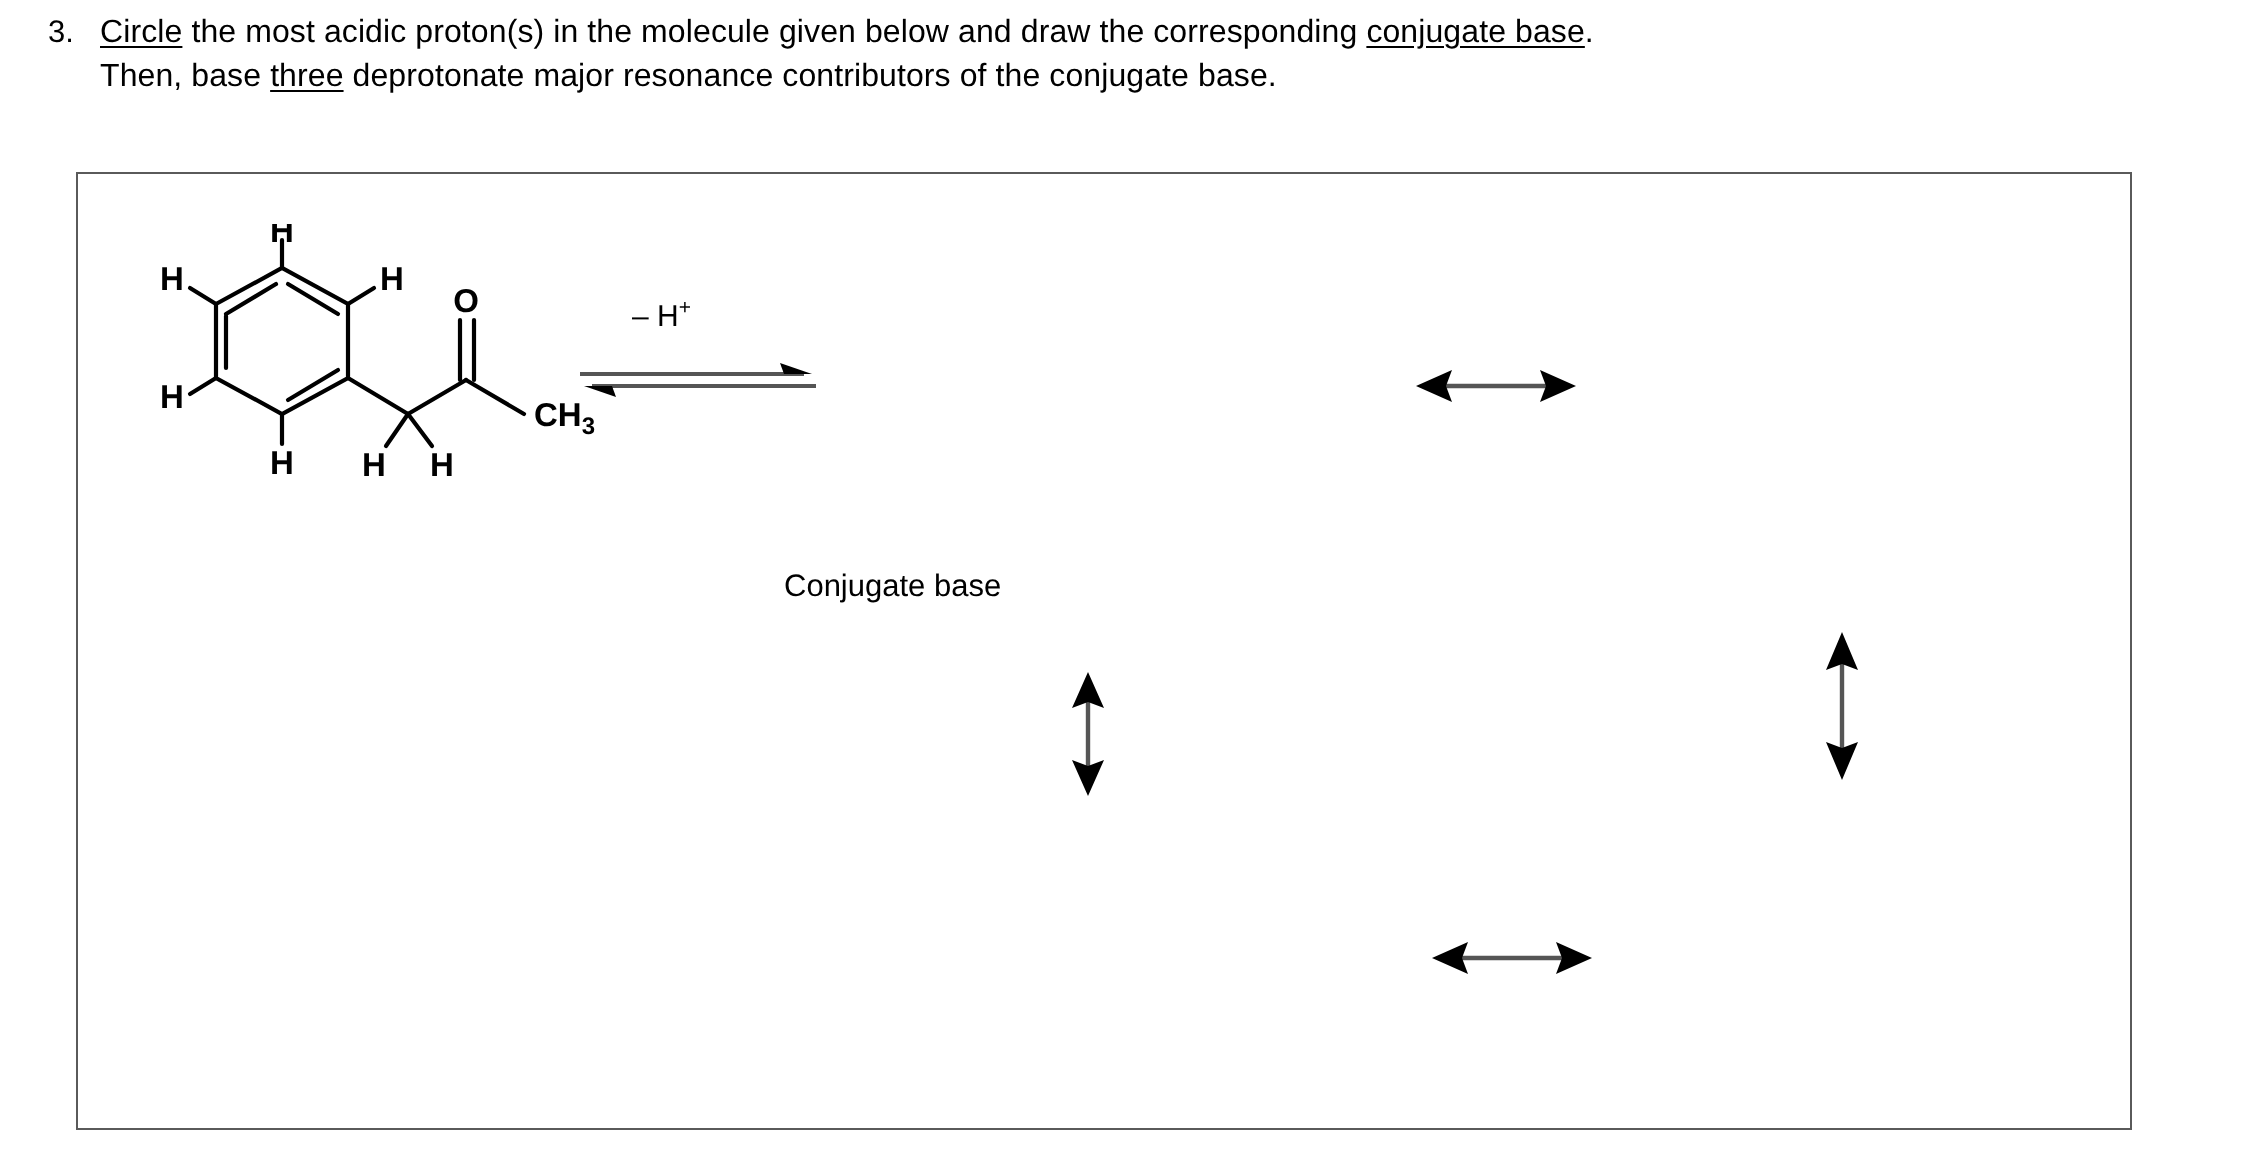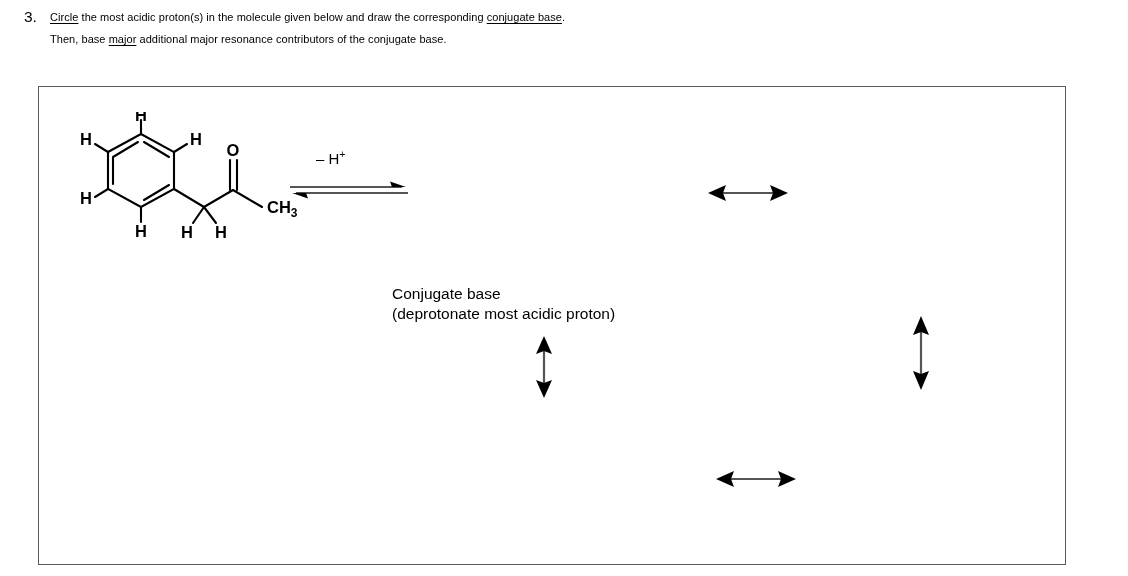--- a/index.html
+++ b/index.html
@@ -28,21 +28,21 @@
     align-items: flex-start;
   }
   .q-number {
     width: 26px;
     flex: 0 0 26px;
     font-size: 15.5px;
     line-height: 22px;
   }
   .q-text {
     flex: 1;
-    font-size: 11px;
+    font-size: 16px;
     line-height: 22px;
     letter-spacing: 0.05px;
   }
   .u { text-decoration: underline; text-underline-offset: 2px; }
 
   
   #answer-box {
     position: absolute;
     left: 38px;
     top: 86px;
@@ -110,21 +110,21 @@
 </head>
 <body>
 
 <div id="question-block">
   <div class="q-row">
     <div class="q-number">3.</div>
     <div class="q-text"><span class="u">Circle</span><span> the most acidic proton(s) in the molecule given below and draw the corresponding </span><span class="u">conjugate base</span><span>.</span></div>
   </div>
   <div class="q-row">
     <div class="q-number"></div>
-    <div class="q-text"><span>Then, base </span><span class="u">major</span><span> additional major resonance contributors of the conjugate base.</span></div>
+    <div class="q-text"><span>Then, base </span><span class="u">three</span><span> deprotonate major resonance contributors of the conjugate base.</span></div>
   </div>
 </div>
 
 <div id="answer-box"></div>
 
 <div id="molecule-figure">
   <svg width="250" height="155" viewBox="0 0 250 155" xmlns="http://www.w3.org/2000/svg">
     <g fill="none" stroke="#000000" stroke-width="2.1" stroke-linecap="round">
 
       <polygon points="48,40 81,22 114,40 114,77 81,95 48,77" stroke-width="2.1"></polygon>
@@ -212,14 +212,13 @@
 <div class="resonance-arrow" id="resonance-arrow-bottom">
   <svg width="84" height="22" viewBox="0 0 84 22" xmlns="http://www.w3.org/2000/svg">
     <line x1="14" y1="11" x2="70" y2="11" stroke="#555555" stroke-width="2.2"></line>
     <path d="M2 11 L20 3 L17 11 L20 19 Z" fill="#000000"></path>
     <path d="M82 11 L64 3 L67 11 L64 19 Z" fill="#000000"></path>
   </svg>
 </div>
 
 <div id="conjugate-base-caption">
   <div>Conjugate base</div>
-  <div>(deprotonate most acidic proton)</div>
 </div>
 
 </body></html>

